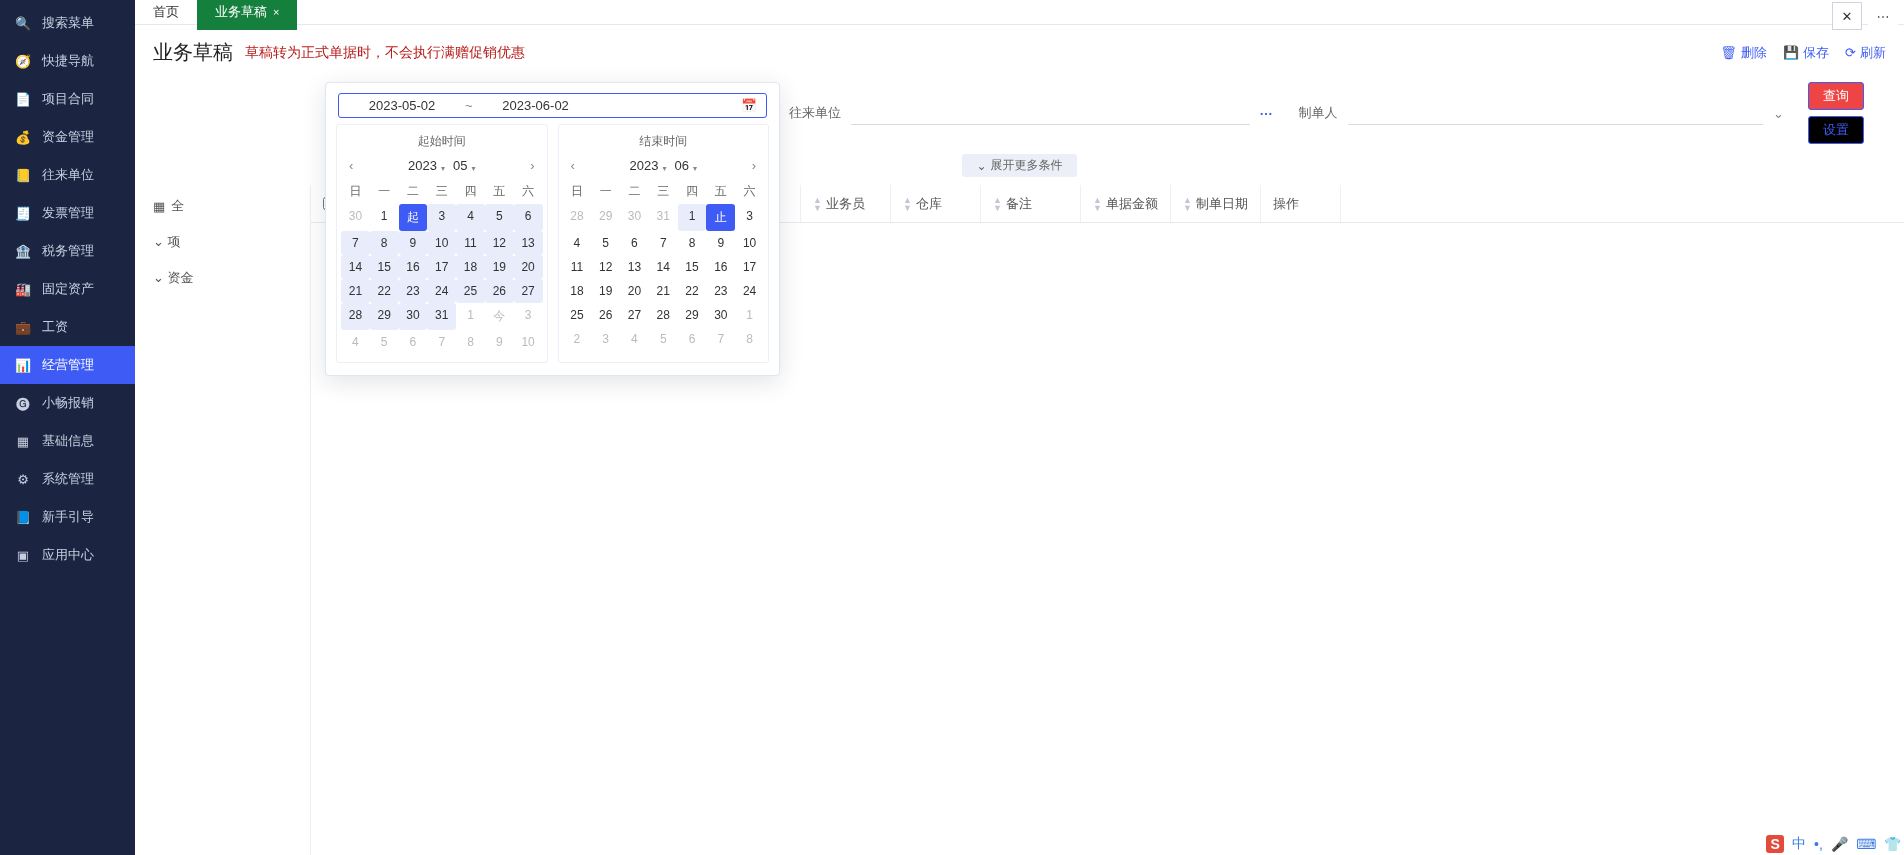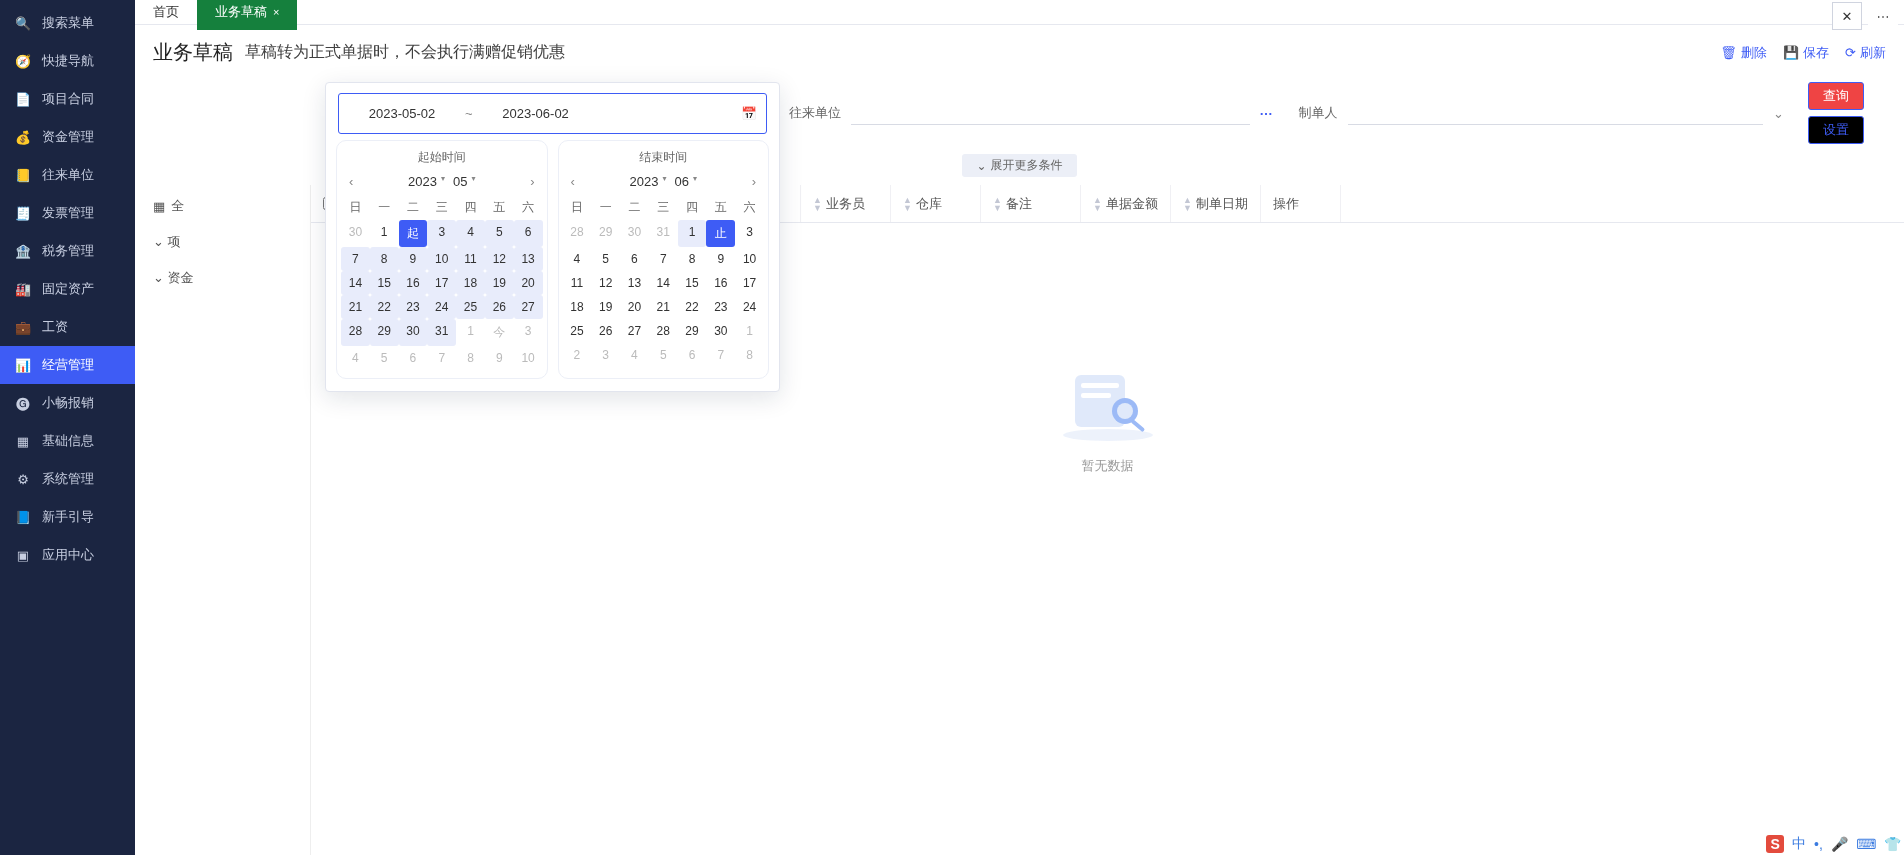--- a/index.html
+++ b/index.html
@@ -11,21 +11,21 @@
 .sidebar-item .icon{width:18px;height:18px;display:flex;align-items:center;justify-content:center;color:inherit}
 .main{flex:1;display:flex;flex-direction:column;position:relative}
 .tabs{display:flex;align-items:center;height:25px;border-bottom:1px solid #e6e8ef}
 .tab{padding:0 18px;height:36px;line-height:36px;cursor:pointer;font-size:13px;color:#333;position:relative}
 .tab.active{background:#15803d;color:#fff}
 .tab .close{margin-left:6px;font-size:11px}
 .top-right{position:absolute;right:6px;top:2px;display:flex;gap:6px}
 .win-btn{width:30px;height:28px;border:1px solid #d0d4df;background:#fff;display:flex;align-items:center;justify-content:center;font-size:13px;cursor:pointer}
 .page-head{display:flex;align-items:center;padding:14px 18px 10px;gap:12px}
 .page-title{font-size:20px;color:#222}
-.page-sub{font-size:16px;color:#404040}
+.page-sub{font-size:14px;color:#b91c1c}
 .page-actions{margin-left:auto;display:flex;gap:16px;color:#3e5cf5;font-size:13px}
 .page-actions .a{display:flex;align-items:center;gap:4px;cursor:pointer}
 .filter-bar{display:flex;align-items:center;gap:24px;padding:6px 40px 0 200px}
 .filter-label{color:#666;font-size:13px}
 .filter-group{display:flex;align-items:center;gap:10px;flex:1}
 .date-presets{display:flex;gap:10px;font-size:13px;color:#555}
 .date-presets span{cursor:pointer}
 .date-presets .sel{background:#3e5cf5;color:#fff;border-radius:10px;padding:1px 8px}
 .date-range-text{font-size:11px;color:#bbb;margin-top:-2px}
 .filter-input{flex:1;border:none;border-bottom:1px solid #d8dbe4;padding:4px 2px;font-size:13px;outline:none;color:#333}
@@ -44,30 +44,30 @@
 .left-group .g-head{display:flex;align-items:center;gap:4px;cursor:pointer}
 .left-group .g-items{margin-top:6px}
 .left-group .g-items div{padding:6px 2px 6px 18px;cursor:pointer;color:#444}
 .table-wrap{flex:1;border-left:1px solid #eee}
 .thead{display:flex;align-items:center;height:38px;border-bottom:1px solid #e6e8ef;background:#fff;padding-left:0}
 .th{display:flex;align-items:center;gap:4px;padding:0 12px;color:#555;font-size:13px;border-right:1px solid #f0f0f4;height:100%;white-space:nowrap}
 .sort{color:#c3c7d4;font-size:9px;line-height:8px}
 .empty{display:flex;flex-direction:column;align-items:center;justify-content:center;margin-top:140px;color:#999;font-size:13px;gap:14px}
 .empty-svg{opacity:.85}
 .datepicker{position:absolute;left:190px;top:82px;width:455px;background:#fff;border:1px solid #e2e5ee;border-radius:4px;box-shadow:0 6px 24px rgba(20,30,60,.12);z-index:50;padding:10px 10px 12px}
-.dp-inputs{display:flex;align-items:center;gap:8px;border:1px solid #3e5cf5;border-radius:3px;padding:12px 8px;margin:0 2px 4px}
+.dp-inputs{display:flex;align-items:center;gap:8px;border:1px solid #3e5cf5;border-radius:3px;padding:4px 8px;margin:0 2px 4px}
 .dp-inputs input{border:none;outline:none;width:110px;font-size:13px;text-align:center;color:#333}
 .dp-inputs .sep{color:#888}
 .dp-cal-icon{margin-left:auto;color:#888}
 .dp-panels{display:flex;gap:10px;margin-top:6px}
-.dp-panel{flex:1;border:1px solid #eceff7;border-radius:10px;padding:6px 4px 8px}
+.dp-panel{flex:1;border:1px solid #eceff7;border-radius:3px;padding:6px 4px 8px}
 .dp-title{text-align:center;font-size:12px;color:#666;padding:2px 0 6px}
 .dp-nav{display:flex;align-items:center;justify-content:space-between;padding:0 4px 4px}
 .dp-nav .ym{display:flex;gap:8px;font-size:13px;color:#333}
-.dp-nav .ym span{cursor:pointer;display:flex;align-items:flex-start;gap:2px}
+.dp-nav .ym span{cursor:pointer;display:flex;align-items:flex-end;gap:2px}
 .dp-nav .arrow{cursor:pointer;color:#888;padding:2px 4px}
 .dp-grid{display:grid;grid-template-columns:repeat(7,1fr);text-align:center;font-size:12px}
 .dp-grid .dow{color:#666;padding:4px 0}
 .dp-grid .d{padding:5px 0;color:#333;border-radius:3px;cursor:pointer}
 .dp-grid .d.muted{color:#bbb}
 .dp-grid .d.range{background:#e8ecfb}
 .dp-grid .d.start{background:#3e5cf5;color:#fff}
 .dp-grid .d.end{background:#3e5cf5;color:#fff}
 .dp-grid .d.hl{background:#e8ecfb}
 .dp-confirm{text-align:right;margin-top:8px}
@@ -248,32 +248,20 @@
               <span>单据金额</span>
             </div>
             <div class="th" style="width: 90px;">
               <span class="sort">▲<br>▼</span>
               <span>制单日期</span>
             </div>
             <div class="th" style="width: 80px;">
               <span>操作</span>
             </div>
           </div>
-        <div class="empty">
-          <svg class="empty-svg" width="110" height="80" viewBox="0 0 110 80">
-            <ellipse cx="55" cy="72" rx="45" ry="6" fill="#eaf0fb"></ellipse>
-            <rect x="22" y="12" width="50" height="52" rx="6" fill="#dbe6fa"></rect>
-            <rect x="28" y="20" width="38" height="5" rx="2" fill="#fff"></rect>
-            <rect x="28" y="30" width="30" height="5" rx="2" fill="#fff"></rect>
-            <circle cx="72" cy="48" r="13" fill="#8baef5"></circle>
-            <circle cx="72" cy="48" r="8" fill="#dbe6fa"></circle>
-            <rect x="80" y="56" width="16" height="4" rx="2" transform="rotate(40 80 56)" fill="#8baef5"></rect>
-          </svg>
-          <span>暂无数据</span>
-        </div>
       </div>
     </div>
 
     <div class="datepicker">
       <div class="dp-inputs">
         <input value="2023-05-02" style="">
         <span class="sep">~</span>
         <input value="2023-06-02" style="">
         <span class="dp-cal-icon">📅</span>
       </div>

